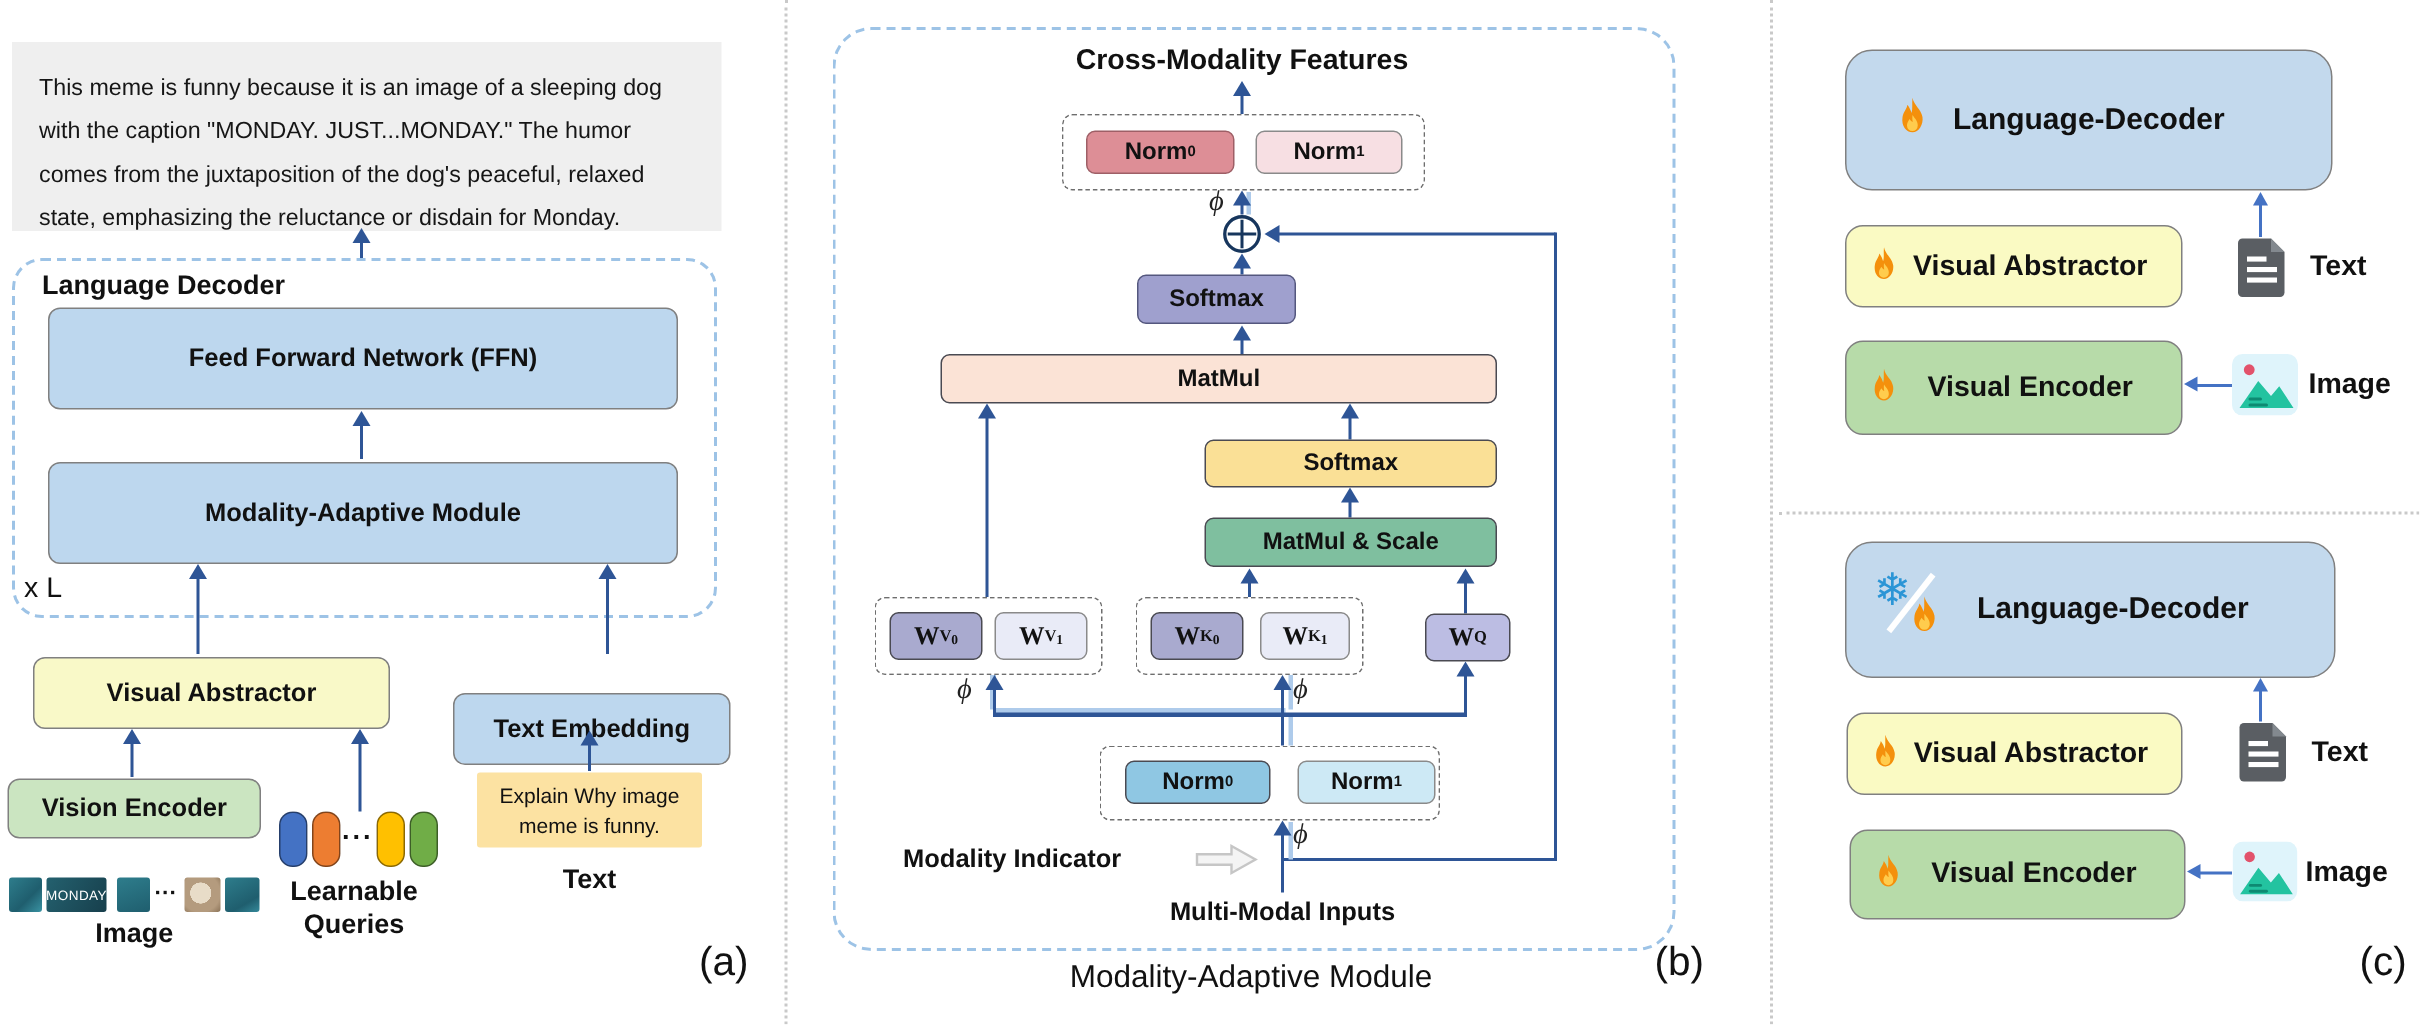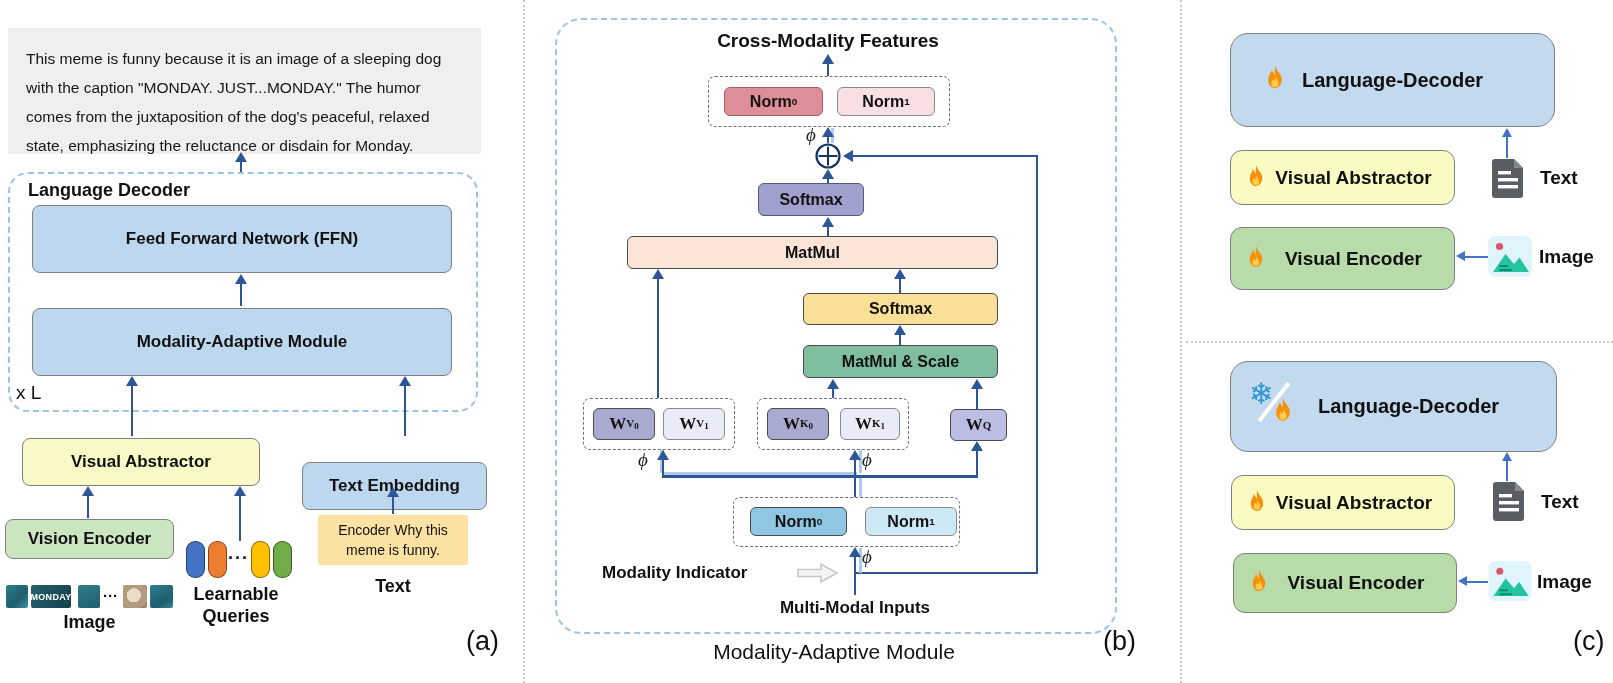--- a/index.html
+++ b/index.html
@@ -89,34 +89,34 @@
     <div class="pill" style="left:186px;top:541px;background:var(--q_blue);"></div>
     <div class="pill" style="left:208px;top:541px;background:var(--q_orange);"></div>
     <div class="abs" style="left:228px;top:548px;font-weight:bold;font-size:18px;letter-spacing:1px;">···</div>
     <div class="pill" style="left:251px;top:541px;background:var(--q_yellow);"></div>
     <div class="pill" style="left:273px;top:541px;background:var(--q_green);"></div>
   </div>
 
   <div>
     <div class="tile" style="left:6px;top:585px;width:22px;background:linear-gradient(135deg,#2E7D8C,#1F5E6E 60%,#3A93A3);"></div>
     <div class="tile" style="left:31px;top:585px;width:40px;background:linear-gradient(120deg,#24616F,#173F4C);
-                color:#fff;font-weight:bold;font-size:9px;display:flex;align-items:center;justify-content:center;letter-spacing:.3px;">MONDAY</div>
+                color:#fff;font-weight:normal;font-size:9px;display:flex;align-items:center;justify-content:center;letter-spacing:.3px;">MONDAY</div>
     <div class="tile" style="left:78px;top:585px;width:22px;background:linear-gradient(160deg,#2E7D8C,#1F5E6E);"></div>
     <div class="abs" style="left:103px;top:587px;font-weight:bold;font-size:15px;">···</div>
     <div class="tile" style="left:123px;top:585px;width:24px;background:radial-gradient(circle at 45% 45%,#E8DCC8 0 38%,#B49B7E 39% 70%,#8A7257);"></div>
     <div class="tile" style="left:150px;top:585px;width:23px;background:linear-gradient(150deg,#2E7D8C,#1F5E6E 70%,#35899A);"></div>
   </div>
 
   <div class="lbl" style="left:6px;top:612px;width:167px;text-align:center;font-size:18px;">Image</div>
   <div class="lbl" style="left:176px;top:584px;width:120px;text-align:center;font-size:18px;">Learnable</div>
   <div class="lbl" style="left:176px;top:606px;width:120px;text-align:center;font-size:18px;">Queries</div>
 
   <div class="abs" style="left:318px;top:515px;width:150px;height:50px;background:var(--prompt_yellow);border-radius:2px;
               display:flex;flex-direction:column;align-items:center;justify-content:center;font-size:14px;line-height:20px;">
-    <span>Encoder Why this</span>
+    <span>Explain Why image</span>
     <span>meme is funny.</span>
   </div>
   <div class="lbl" style="left:333px;top:576px;width:120px;text-align:center;font-size:18px;">Text</div>
 
   <div class="panel-letter" style="left:466px;top:626px;">(a)</div>
 
   <div class="divider-v" style="left:523px;"></div>
 
   <div class="abs" style="left:555px;top:18px;width:558px;height:612px;border:2px dashed var(--dashed_blue);border-radius:26px;"></div>
 

